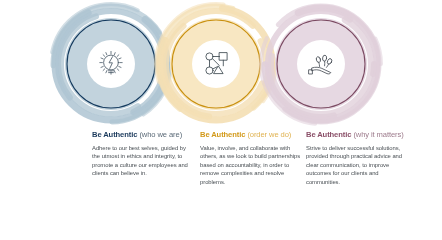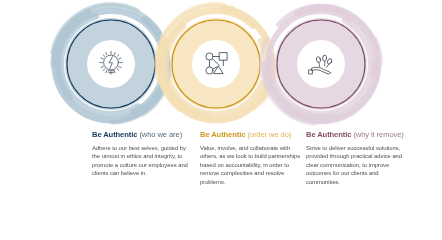--- a/index.html
+++ b/index.html
@@ -157,19 +157,19 @@
       <p class="heading">
         <span class="strong" style="color:#d39a1b">Be Authentic</span>
         <span class="sub" style="color:#e0b352">(order we do)</span>
       </p>
       <p class="body">Value, involve, and collaborate with others, as we look to build partnerships based on accountability, in order to remove complexities and resolve problems.</p>
     </div>
 
     <div class="col c2">
       <p class="heading">
         <span class="strong" style="color:#8a4f68">Be Authentic</span>
-        <span class="sub" style="color:#9d7b8c">(why it remove)</span>
+        <span class="sub" style="color:#9d7b8c">(why it matters)</span>
       </p>
       <p class="body">Strive to deliver successful solutions, provided through practical advice and clear communication, to improve outcomes for our clients and communities.</p>
     </div>
 
   </div>
 </div>
 
 </body></html>

